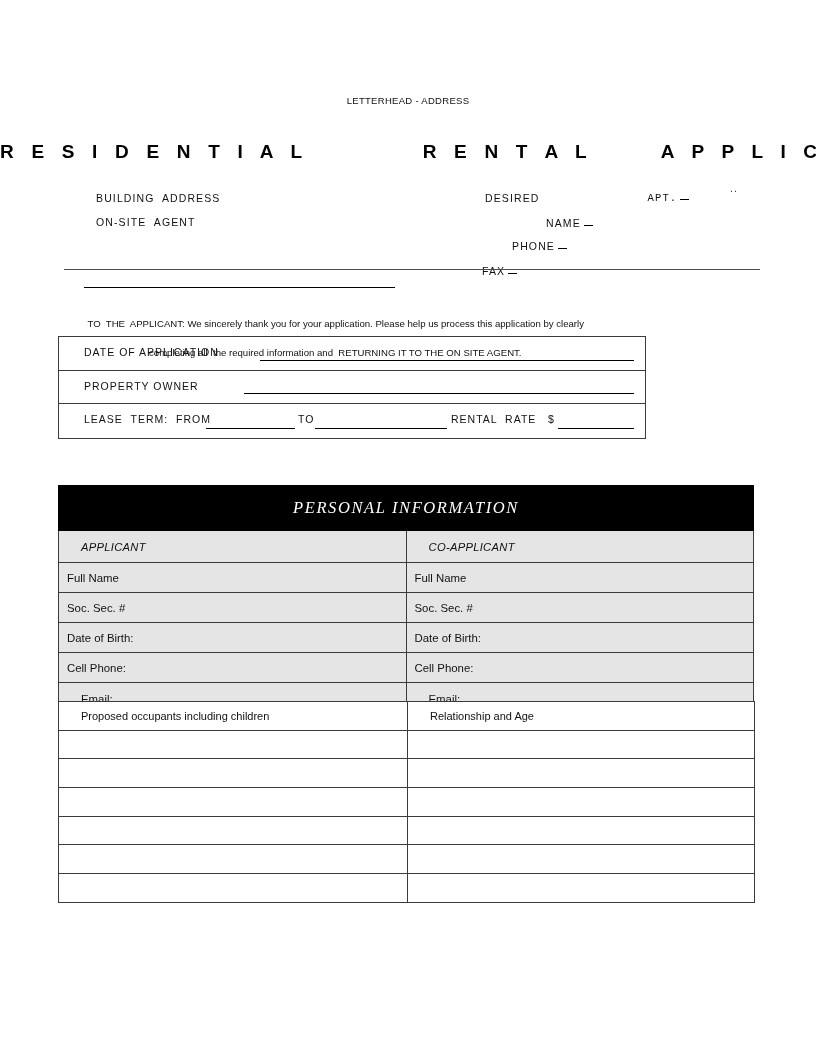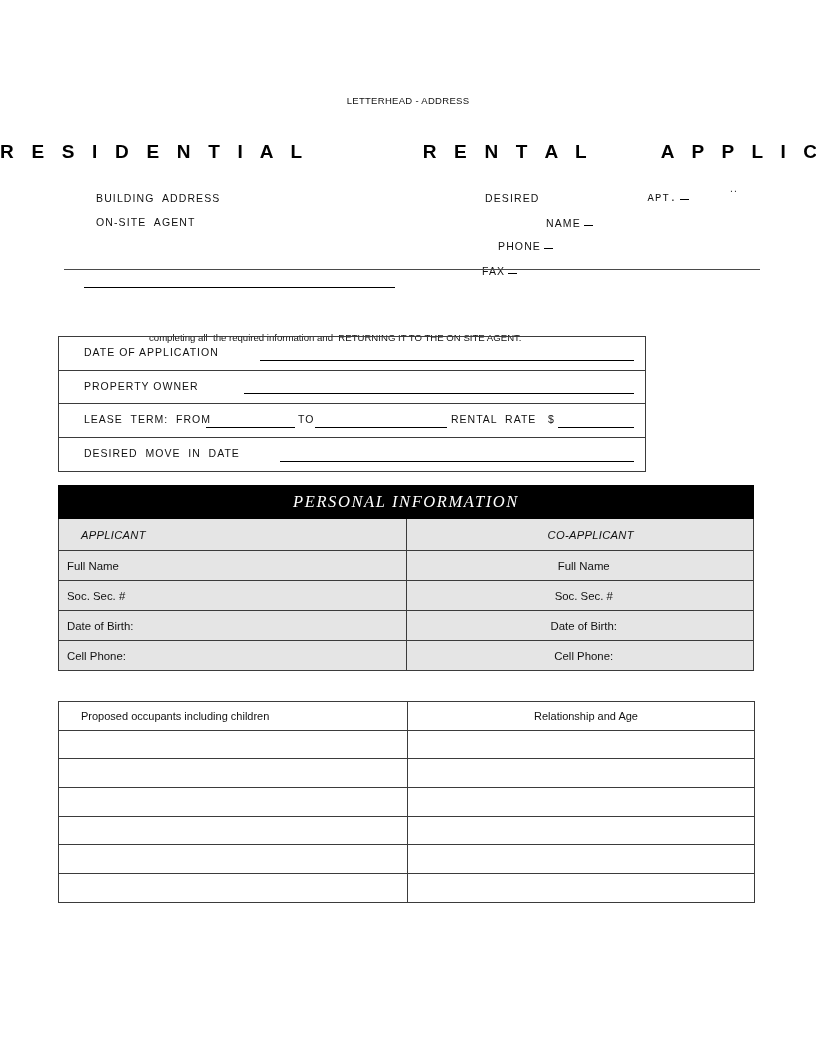--- a/index.html
+++ b/index.html
@@ -57,21 +57,21 @@
     font-size: 10.5px;
     letter-spacing: 1.1px;
     color: #111;
     white-space: pre;
   }
   .hdr-building { left: 80px;  top: 180px; }
   .hdr-onsite   { left: 80px;  top: 204px; }
   .hdr-desired  { left: 469px; top: 180px; }
   .hdr-apt      { left: 618px; top: 180px; font-family: Liberation Mono, monospace; }
   .hdr-name     { left: 530px; top: 205px; }
-  .hdr-phone    { left: 482px; top: 228px; text-align: center; }
+  .hdr-phone    { left: 496px; top: 228px; text-align: center; }
   .hdr-fax      { left: 466px; top: 253px; }
 
   .tick {
     display: inline-block;
     width: 9px;
     border-bottom: 1.4px solid #000;
     vertical-align: 1px;
     margin-left: 3px;
   }
   .dots {
@@ -162,35 +162,35 @@
     font-size: 11.4px;
     color: #111;
     vertical-align: middle;
     box-sizing: border-box;
     background: #e5e5e5;
   }
   .pitable .banner {
     background: #000000;
     color: #ffffff;
     text-align: center;
-    padding: 0;
+    padding: 12px;
     height: 33px;
     font-family: "Liberation Serif", serif;
     font-style: italic;
     font-size: 16.5px;
     letter-spacing: 1.6px;
     border: 1.5px solid #000;
   }
   .pitable .sub {
     font-style: italic;
     font-size: 11.2px;
     letter-spacing: 0.3px;
   }
   .col-a { width: 349px; }
-  .col-b { width: 347px; text-align: center; }
+  .col-b { width: 347px; }
 
   .pitable .tall { height: 30px; padding-left: 8px; }
   .pitable .tall-32 { height: 32px; }
 
   
   .occtable {
     position: absolute;
     left: 58px;
     top: 701px;
     width: 696px;
@@ -244,20 +244,21 @@
   </div>
 
   <div class="hdr hdr-fax">
     <span>FAX</span><span class="tick"></span>
   </div>
 
   <div class="rule-wide"></div>
   <div class="rule-short"></div>
 
   <div class="instr">
+    <span>TO  THE  APPLICANT: We sincerely thank you for your application. Please help us process this application by clearly</span>
     <span class="instr-l2">completing all  the required information and  RETURNING IT TO THE ON SITE AGENT.</span>
   </div>
 
   <div class="formbox">
 
     <div class="formrow">
       <span class="lbl">DATE OF APPLICATION</span>
       <span class="fillrule" style="left:201px; right:11px;"></span>
     </div>
 
@@ -268,24 +269,20 @@
 
     <div class="formrow">
       <span class="lbl">LEASE  TERM:  FROM</span>
       <span class="fillrule" style="left:147px; width:89px;"></span>
       <span class="lbl" style="left:239px;">TO</span>
       <span class="fillrule" style="left:256px; width:132px;"></span>
       <span class="lbl" style="left:392px;">RENTAL  RATE   $</span>
       <span class="fillrule" style="left:499px; right:11px;"></span>
     </div>
 
-    <div class="formrow">
-      <span class="lbl">DESIRED  MOVE  IN  DATE</span>
-      <span class="fillrule" style="left:221px; right:11px;"></span>
-    </div>
 
   </div>
 
   <table class="pitable">
     <tbody>
         <tr>
       <td class="banner" colspan="2">PERSONAL  INFORMATION</td>
     </tr>
     <tr>
       <td class="col-a sub tall-32">APPLICANT</td>
@@ -299,20 +296,24 @@
       <td class="col-a tall">Soc.  Sec.  #</td>
       <td class="col-b tall">Soc.  Sec.  #</td>
     </tr>
     <tr>
       <td class="col-a tall">Date of Birth:</td>
       <td class="col-b tall">Date of Birth:</td>
     </tr>
     <tr>
       <td class="col-a tall">Cell Phone:</td>
       <td class="col-b tall">Cell Phone:</td>
+    </tr>
+    <tr>
+      <td class="col-a tall-32">Email:</td>
+      <td class="col-b tall-32">Email:</td>
     </tr>
   </tbody>
     </table>
 
   <table class="occtable">
     <tbody>
         <tr>
       <td class="col-a">Proposed occupants including children</td>
       <td class="col-b">Relationship and Age</td>
     </tr>

